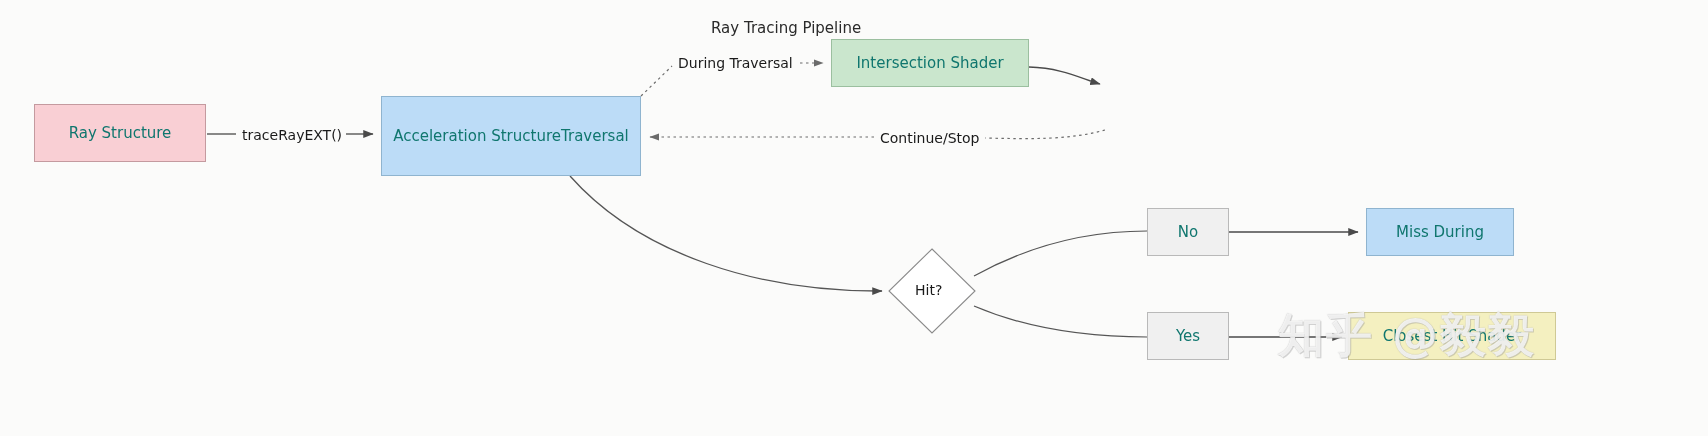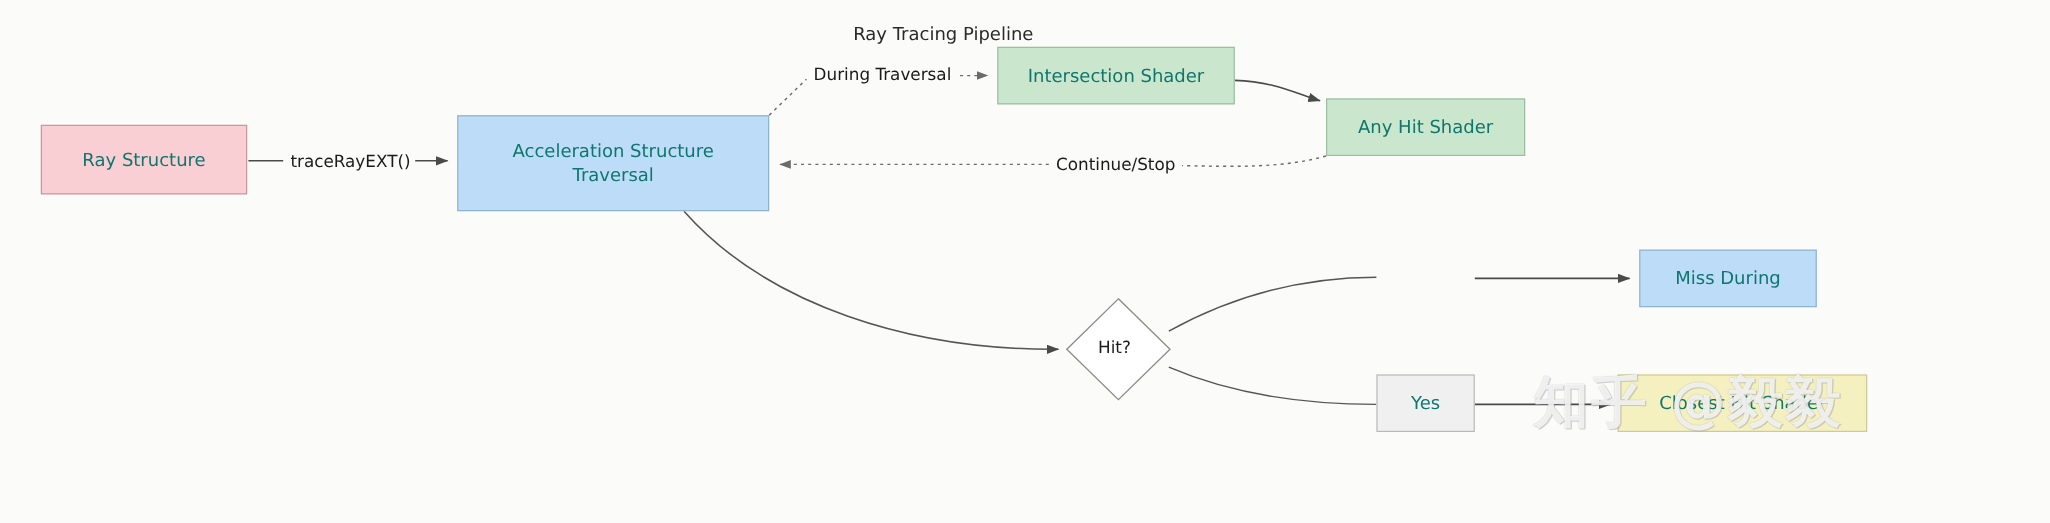--- a/index.html
+++ b/index.html
@@ -116,35 +116,35 @@
 
     <line x1="1229" y1="337" x2="1342" y2="337" stroke="#4a4a4a" stroke-width="1.3" marker-end="url(#arrow)"></line>
 
     <polygon points="932,249 975,291 932,333 889,291" fill="#ffffff" stroke="#8a8a8a" stroke-width="1.1"></polygon>
   </svg>
 
   <div class="node node-pink" style="left:34px; top:104px; width:172px; height:58px;">
     <span>Ray Structure</span>
   </div>
 
-  <div class="node node-blue" style="left:381px; top:96px; width:260px; height:80px; flex-direction:column;">
+  <div class="node node-blue" style="left:381px; top:96px; width:260px; height:80px; flex-direction:row;">
     <span>Acceleration Structure</span>
     <span>Traversal</span>
   </div>
 
   <div class="node node-green" style="left:831px; top:39px; width:198px; height:48px;">
     <span>Intersection Shader</span>
   </div>
 
-  <div class="node node-green" style="left:1105px; top:82px; width:166px; height:48px;">
-    <span>Any Hit Shader</span>
-  </div>
 
   <div class="diamond-label" style="left:915px; top:282px;">Hit?</div>
 
+  <div class="node node-gray" style="left:1147px; top:208px; width:82px; height:48px;">
+    <span>No</span>
+  </div>
 
   <div class="node node-gray" style="left:1147px; top:312px; width:82px; height:48px;">
     <span>Yes</span>
   </div>
 
   <div class="node node-blue" style="left:1366px; top:208px; width:148px; height:48px;">
     <span>Miss During</span>
   </div>
 
   <div class="node node-yellow" style="left:1348px; top:312px; width:208px; height:48px;align-items:center;">

